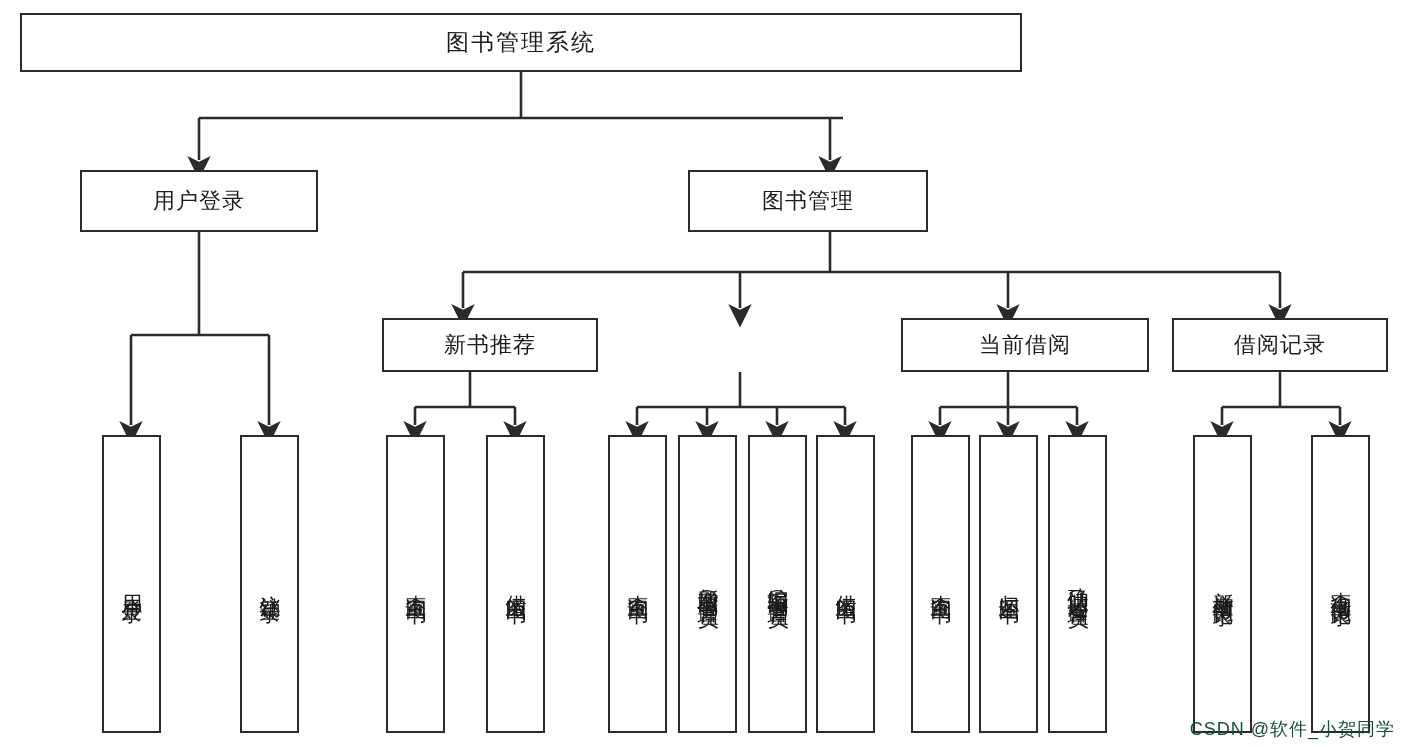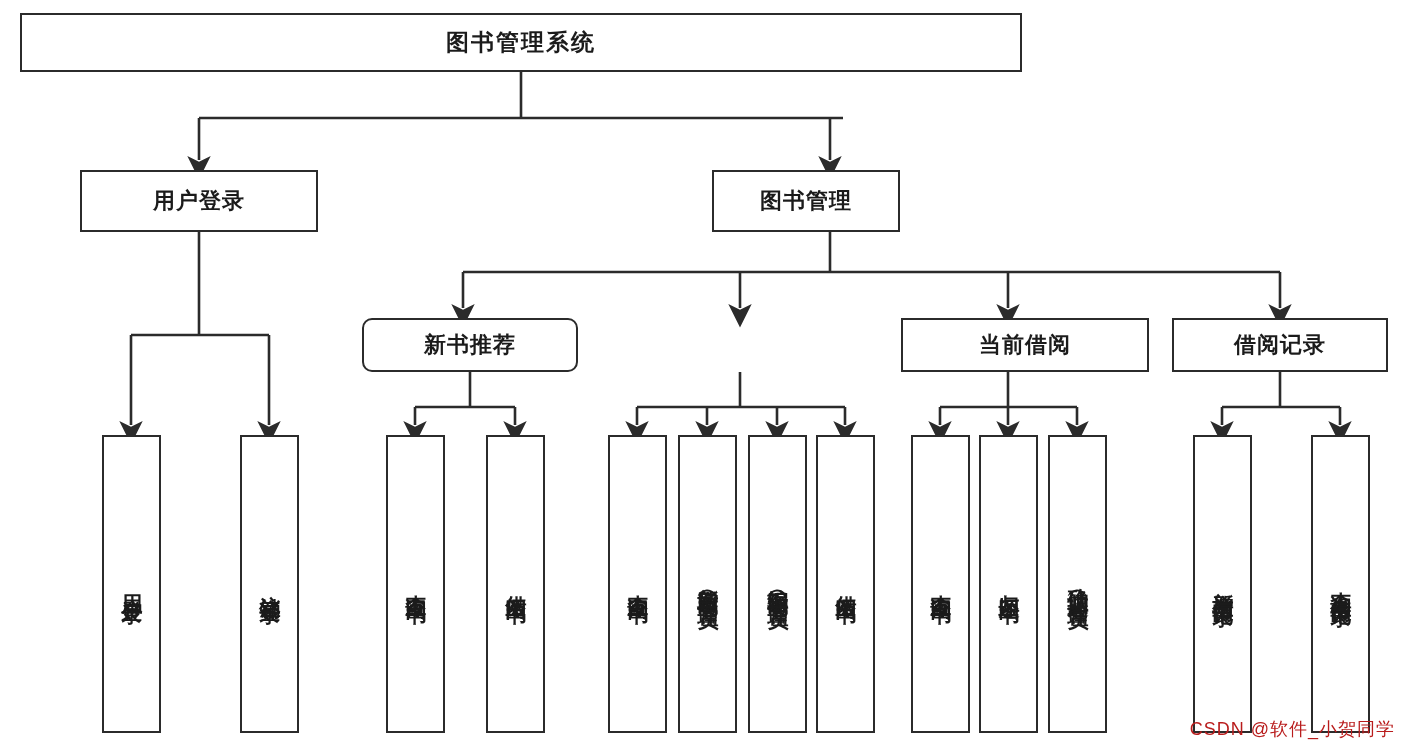--- a/index.html
+++ b/index.html
@@ -28,21 +28,20 @@
   .node {
     position: absolute;
     box-sizing: border-box;
     border: 2px solid #2b2b2b;
     background: #ffffff;
     display: flex;
     align-items: center;
     justify-content: center;
     color: #1b1b1b;
     text-align: center;
-    font-weight: bold;
   }
   .node.h {
     font-size: 22px;
     line-height: 1.2;
     letter-spacing: 1px;
   }
   .node.title {
     font-size: 23px;
     letter-spacing: 2px;
   }
@@ -55,21 +54,21 @@
     text-orientation: upright;
     line-height: 1.18;
     white-space: nowrap;
     letter-spacing: 3px;
   }
   .watermark {
     position: absolute;
     right: 10px;
     bottom: 6px;
     font-size: 18px;
-    color: #b91c1c;
+    color: #14532d;
     letter-spacing: 1px;
     white-space: nowrap;
     font-family: "Liberation Sans", "DejaVu Sans", sans-serif;
   }
 </style>
 </head>
 <body>
 
 <div id="canvas">
 
@@ -124,25 +123,25 @@
   </svg>
 
   <div class="node title" style="left:20px; top:13px; width:1002px; height:59px;">
     <span>图书管理系统</span>
   </div>
 
   <div class="node h" style="left:80px; top:170px; width:238px; height:62px;">
     <span>用户登录</span>
   </div>
 
-  <div class="node h" style="left:712px; top:170px; width:188px; height:62px;">
+  <div class="node h" style="left:688px; top:170px; width:240px; height:62px;">
     <span>图书管理</span>
   </div>
 
-  <div class="node h" style="left:362px; top:318px; width:216px; height:54px;border-radius:10px;">
+  <div class="node h" style="left:382px; top:318px; width:216px; height:54px;">
     <span>新书推荐</span>
   </div>
 
 
   <div class="node h" style="left:901px; top:318px; width:248px; height:54px;">
     <span>当前借阅</span>
   </div>
 
   <div class="node h" style="left:1172px; top:318px; width:216px; height:54px;">
     <span>借阅记录</span>

